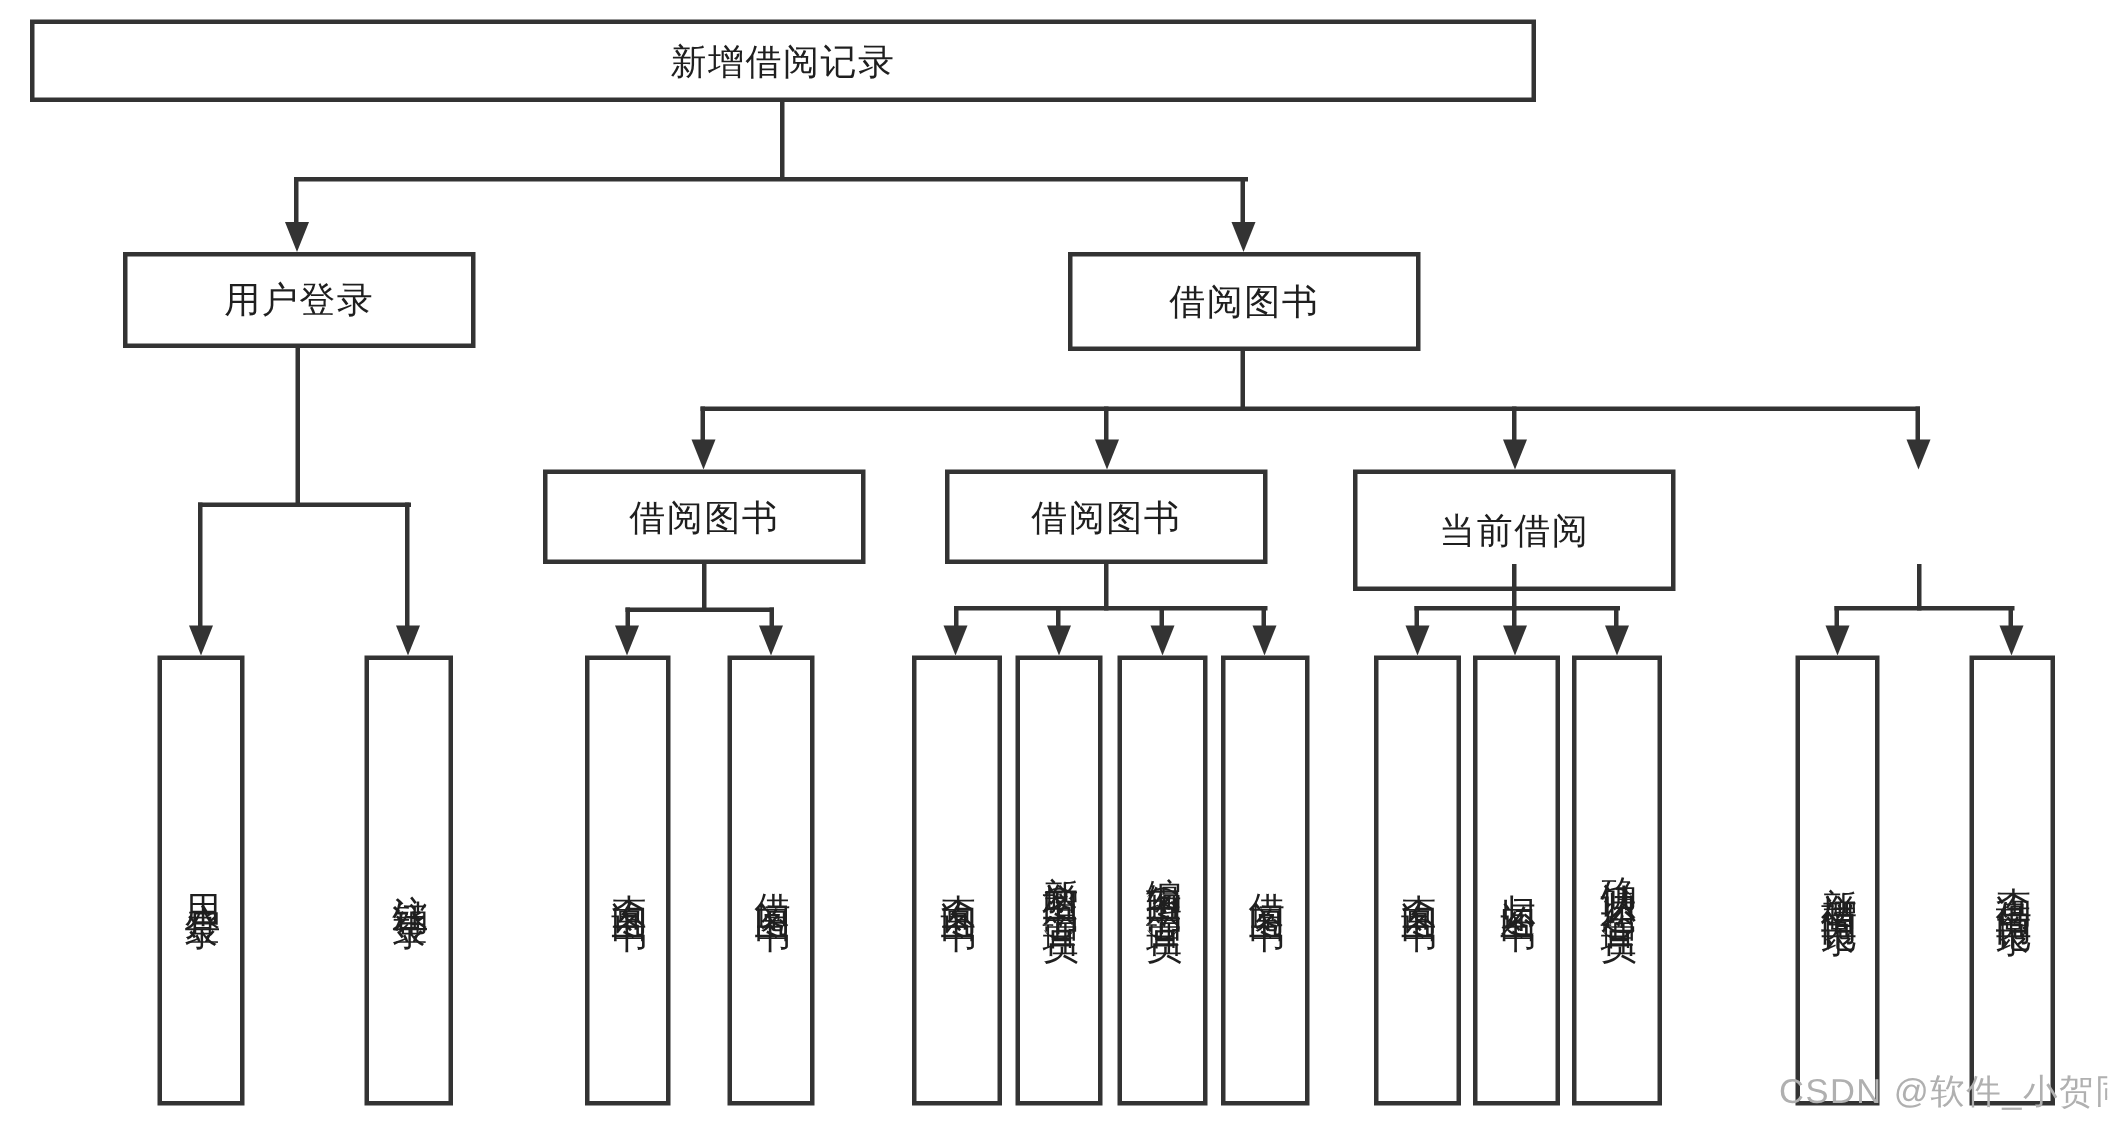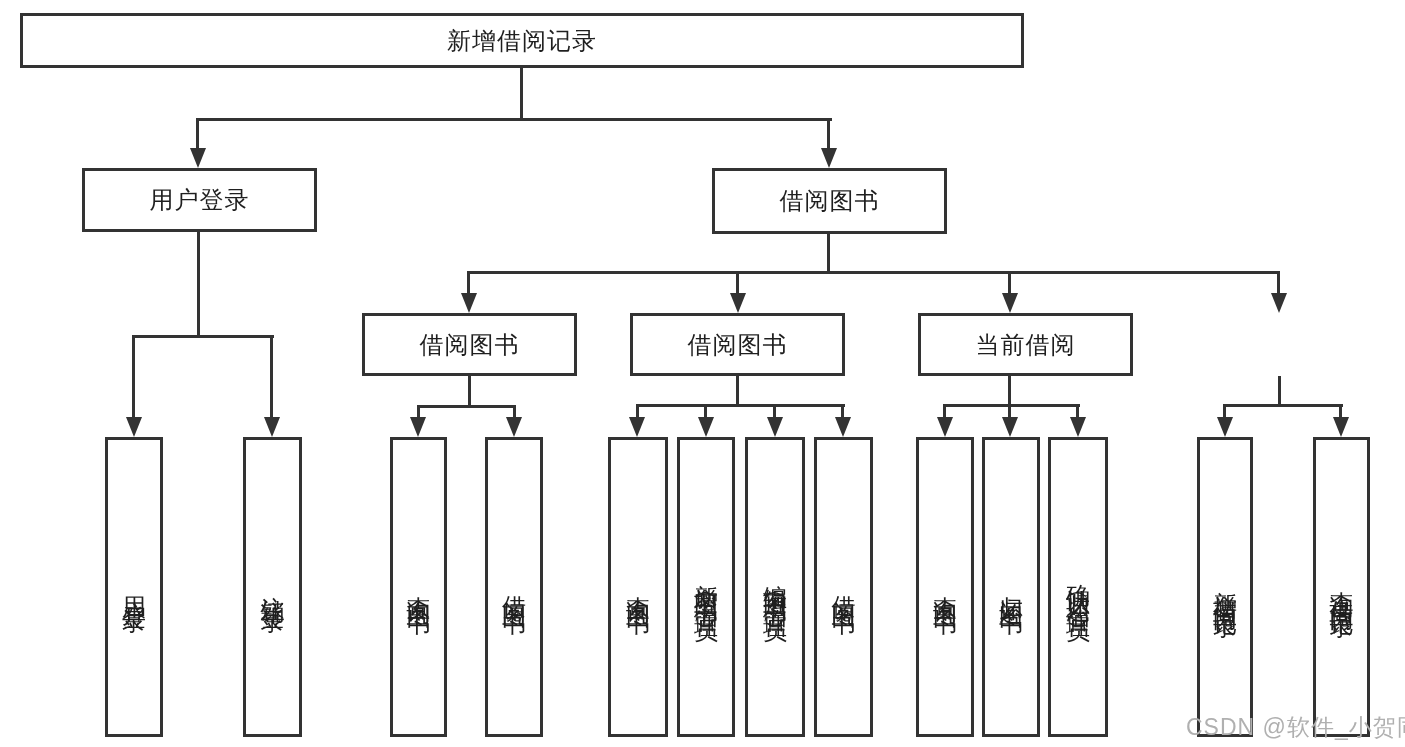--- a/index.html
+++ b/index.html
@@ -95,21 +95,21 @@
   <div class="arrow" style="left:730px; top:293px;"></div>
   <div class="arrow" style="left:1002px; top:293px;"></div>
   <div class="arrow" style="left:1271px; top:293px;"></div>
 
   <div class="box" style="left:362px; top:313px; width:215px; height:63px;">
     <span class="hlabel">借阅图书</span>
   </div>
   <div class="box" style="left:630px; top:313px; width:215px; height:63px;">
     <span class="hlabel">借阅图书</span>
   </div>
-  <div class="box" style="left:902px; top:313px; width:215px; height:63px;margin-left:16px;">
+  <div class="box" style="left:902px; top:313px; width:215px; height:81px;">
     <span class="hlabel">当前借阅</span>
   </div>
 
   <div class="line" style="left:468px; top:376px; width:3px; height:32px;"></div>
   <div class="line" style="left:417px; top:405px; width:99px; height:3px;"></div>
   <div class="line" style="left:417px; top:405px; width:3px; height:21px;"></div>
   <div class="line" style="left:513px; top:405px; width:3px; height:21px;"></div>
   <div class="arrow" style="left:410px; top:417px;"></div>
   <div class="arrow" style="left:506px; top:417px;"></div>
 

